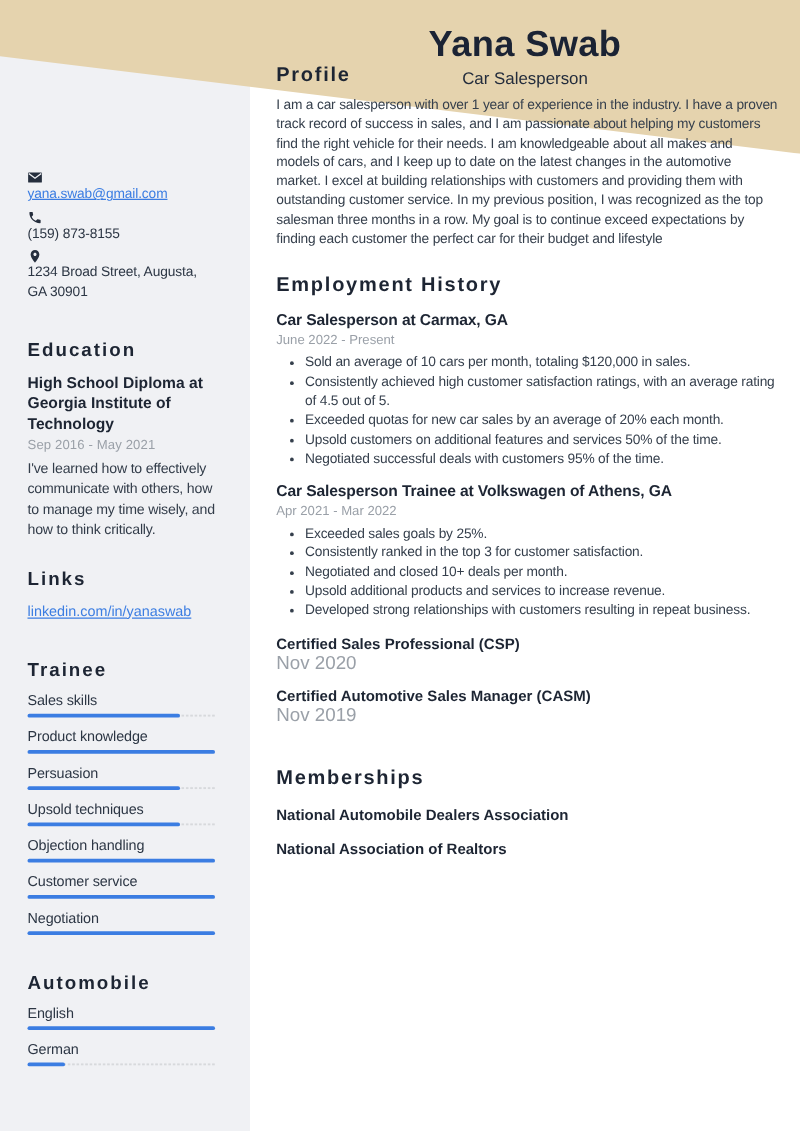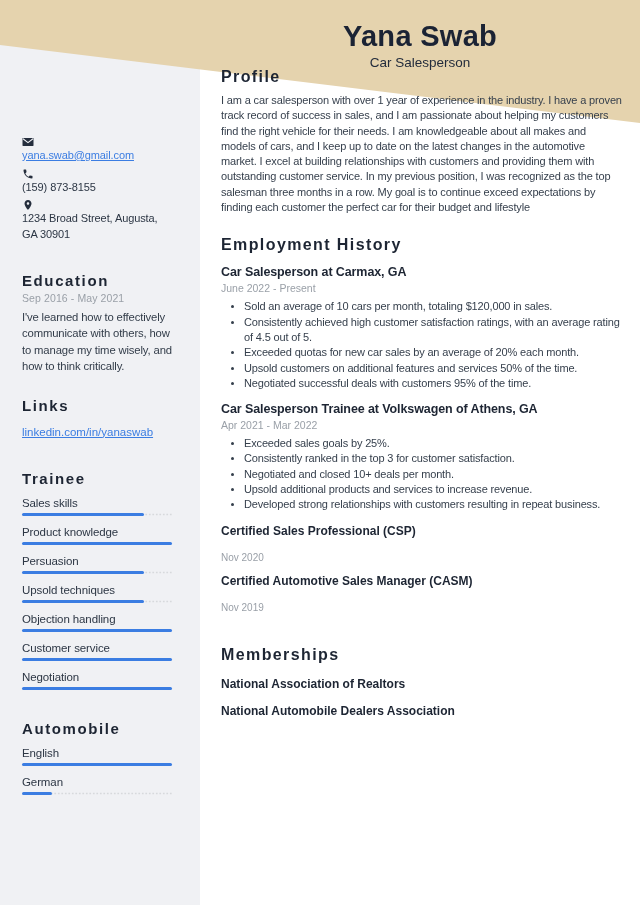--- a/index.html
+++ b/index.html
@@ -57,38 +57,38 @@
     background-image: radial-gradient(circle, #d7d9dc 0.9px, transparent 1.15px);
     background-size: 3.5px 3px; background-position: 0 50%;
   }
   .bar-fill { position: absolute; left: 0; top: 0; height: 3px; background: #3b7de2; border-radius: 1.5px; }
 
   .langs-heading { margin-top: 30px; }
 
   
   .main {
     position: absolute; left: 221px; top: 0; width: 401px; z-index: 2;
-    box-sizing: border-box; padding-top: 68px; color: #3a4450;
+    box-sizing: border-box; padding-top: 52px; color: #3a4450;
   }
   .main-heading { font-size: 16px; font-weight: 700; letter-spacing: 1.4px; color: #1d2533; }
   .profile-text { margin-top: 7px; font-size: 11px; line-height: 15.3px; letter-spacing: -0.15px; color: #353f4c; }
 
   .employment-heading { margin-top: 21px; }
   .job-title { margin-top: 11px; font-size: 12.5px; font-weight: 700; color: #1d2533; letter-spacing: -0.1px; }
   .job-dates { margin-top: 3px; font-size: 10.5px; color: #9aa0a8; }
   ul.bullets { margin: 5px 0 0 0; padding: 0 0 0 23px; }
   ul.bullets li {
     font-size: 11px; line-height: 15.3px; letter-spacing: -0.15px; color: #353f4c;
   }
   ul.bullets li::marker { color: #353f4c; font-size: 10px; }
 
   .certs-heading { margin-top: 31px; }
   .cert { margin-top: 11px; }
   .cert-title { font-size: 12px; font-weight: 700; color: #1d2533; }
-  .cert-date { margin-top: 14px; font-size: 10px; color: #9aa0a8; }
+  .cert-date { margin-top: 0; font-size: 15px; color: #9aa0a8; }
 
   .memberships-heading { margin-top: 33px; }
   .membership { margin-top: 13px; font-size: 12px; font-weight: 700; color: #1d2533; }
 </style>
 </head>
 <body>
 
 <div class="page">
   <div class="sidebar-bg"></div>
   <div class="band"></div>
@@ -122,20 +122,21 @@
     <div class="contact-row">
       <span class="cicon">
         <svg viewBox="0 0 24 24">
             <path d="M12 2C8.13 2 5 5.13 5 9c0 5.25 7 13 7 13s7-7.75 7-13c0-3.87-3.13-7-7-7zm0 9.5c-1.38 0-2.5-1.12-2.5-2.5s1.12-2.5 2.5-2.5 2.5 1.12 2.5 2.5-1.12 2.5-2.5 2.5z"></path>
           </svg>
       </span>
       <span class="contact-text">1234 Broad Street, Augusta, GA 30901</span>
     </div>
 
     <div class="side-heading edu-heading">Education</div>
+    <div class="degree">High School Diploma at Georgia Institute of Technology</div>
     <div class="small-date">Sep 2016 - May 2021</div>
     <div class="edu-desc">I've learned how to effectively communicate with others, how to manage my time wisely, and how to think critically.</div>
 
     <div class="side-heading links-heading">Links</div>
     <div id="links-list">
         <div class="link-item"><a class="blue-link" href="#">linkedin.com/in/yanaswab</a></div>
       </div>
 
     <div class="side-heading skills-heading">Trainee</div>
     <div id="skills-list">
@@ -245,17 +246,17 @@
           <div class="cert-date">Nov 2020</div>
         </div>
         <div class="cert">
           <div class="cert-title">Certified Automotive Sales Manager (CASM)</div>
           <div class="cert-date">Nov 2019</div>
         </div>
       </div>
 
     <div class="main-heading memberships-heading">Memberships</div>
     <div id="memberships-list">
+        <div class="membership">National Automobile Dealers Association</div>
         <div class="membership">National Association of Realtors</div>
-        <div class="membership">National Automobile Dealers Association</div>
       </div>
   </div>
 </div>
 
 </body></html>

